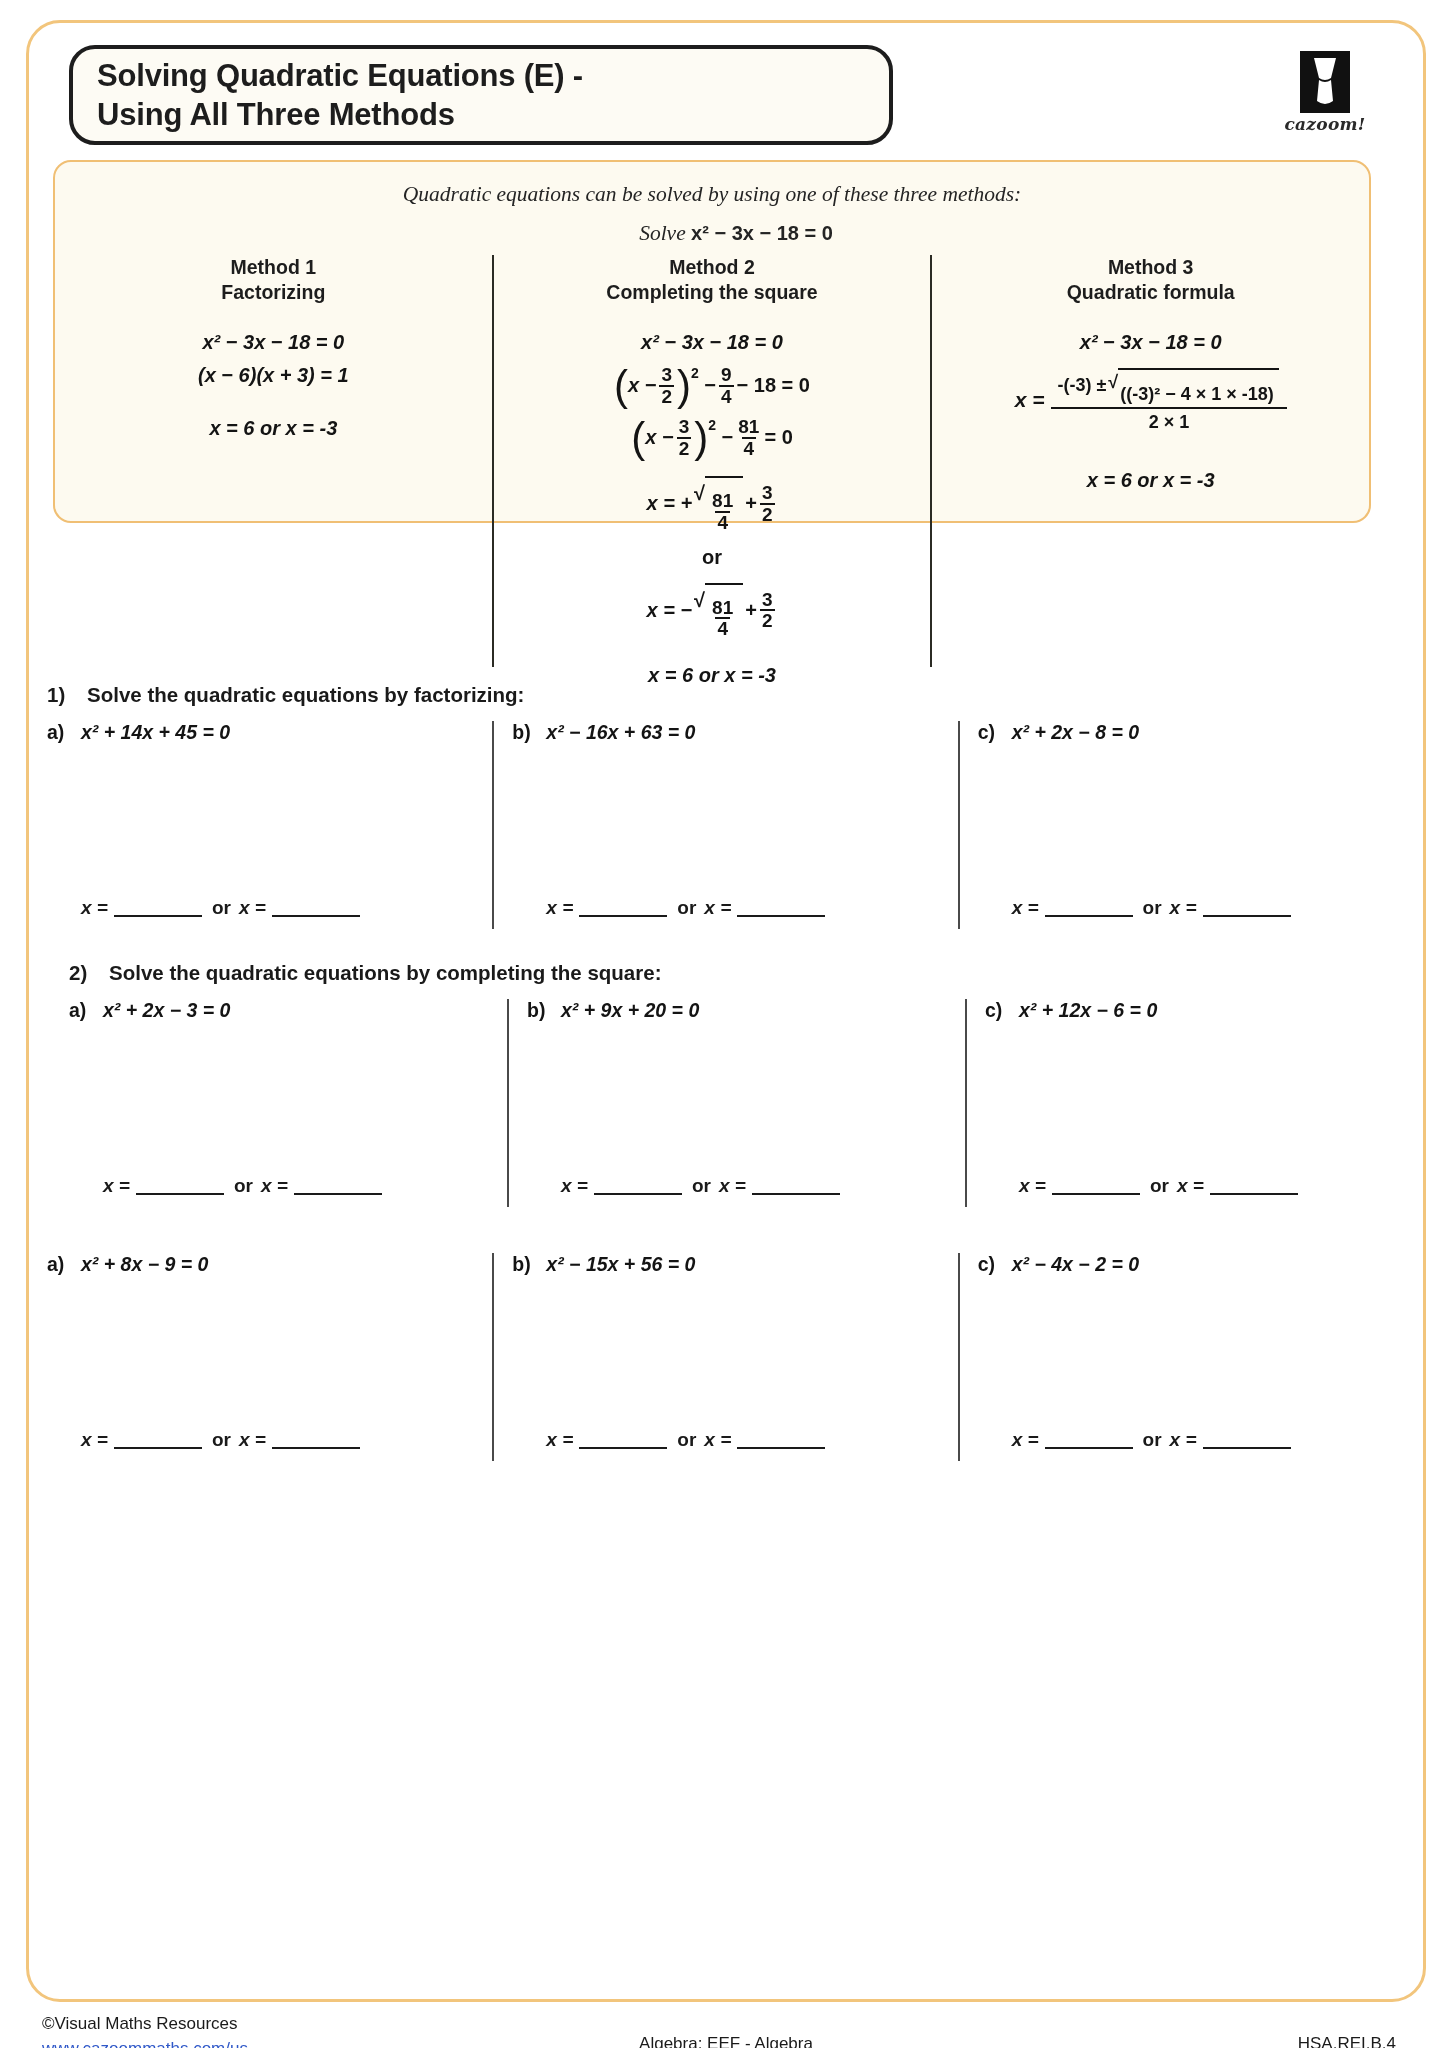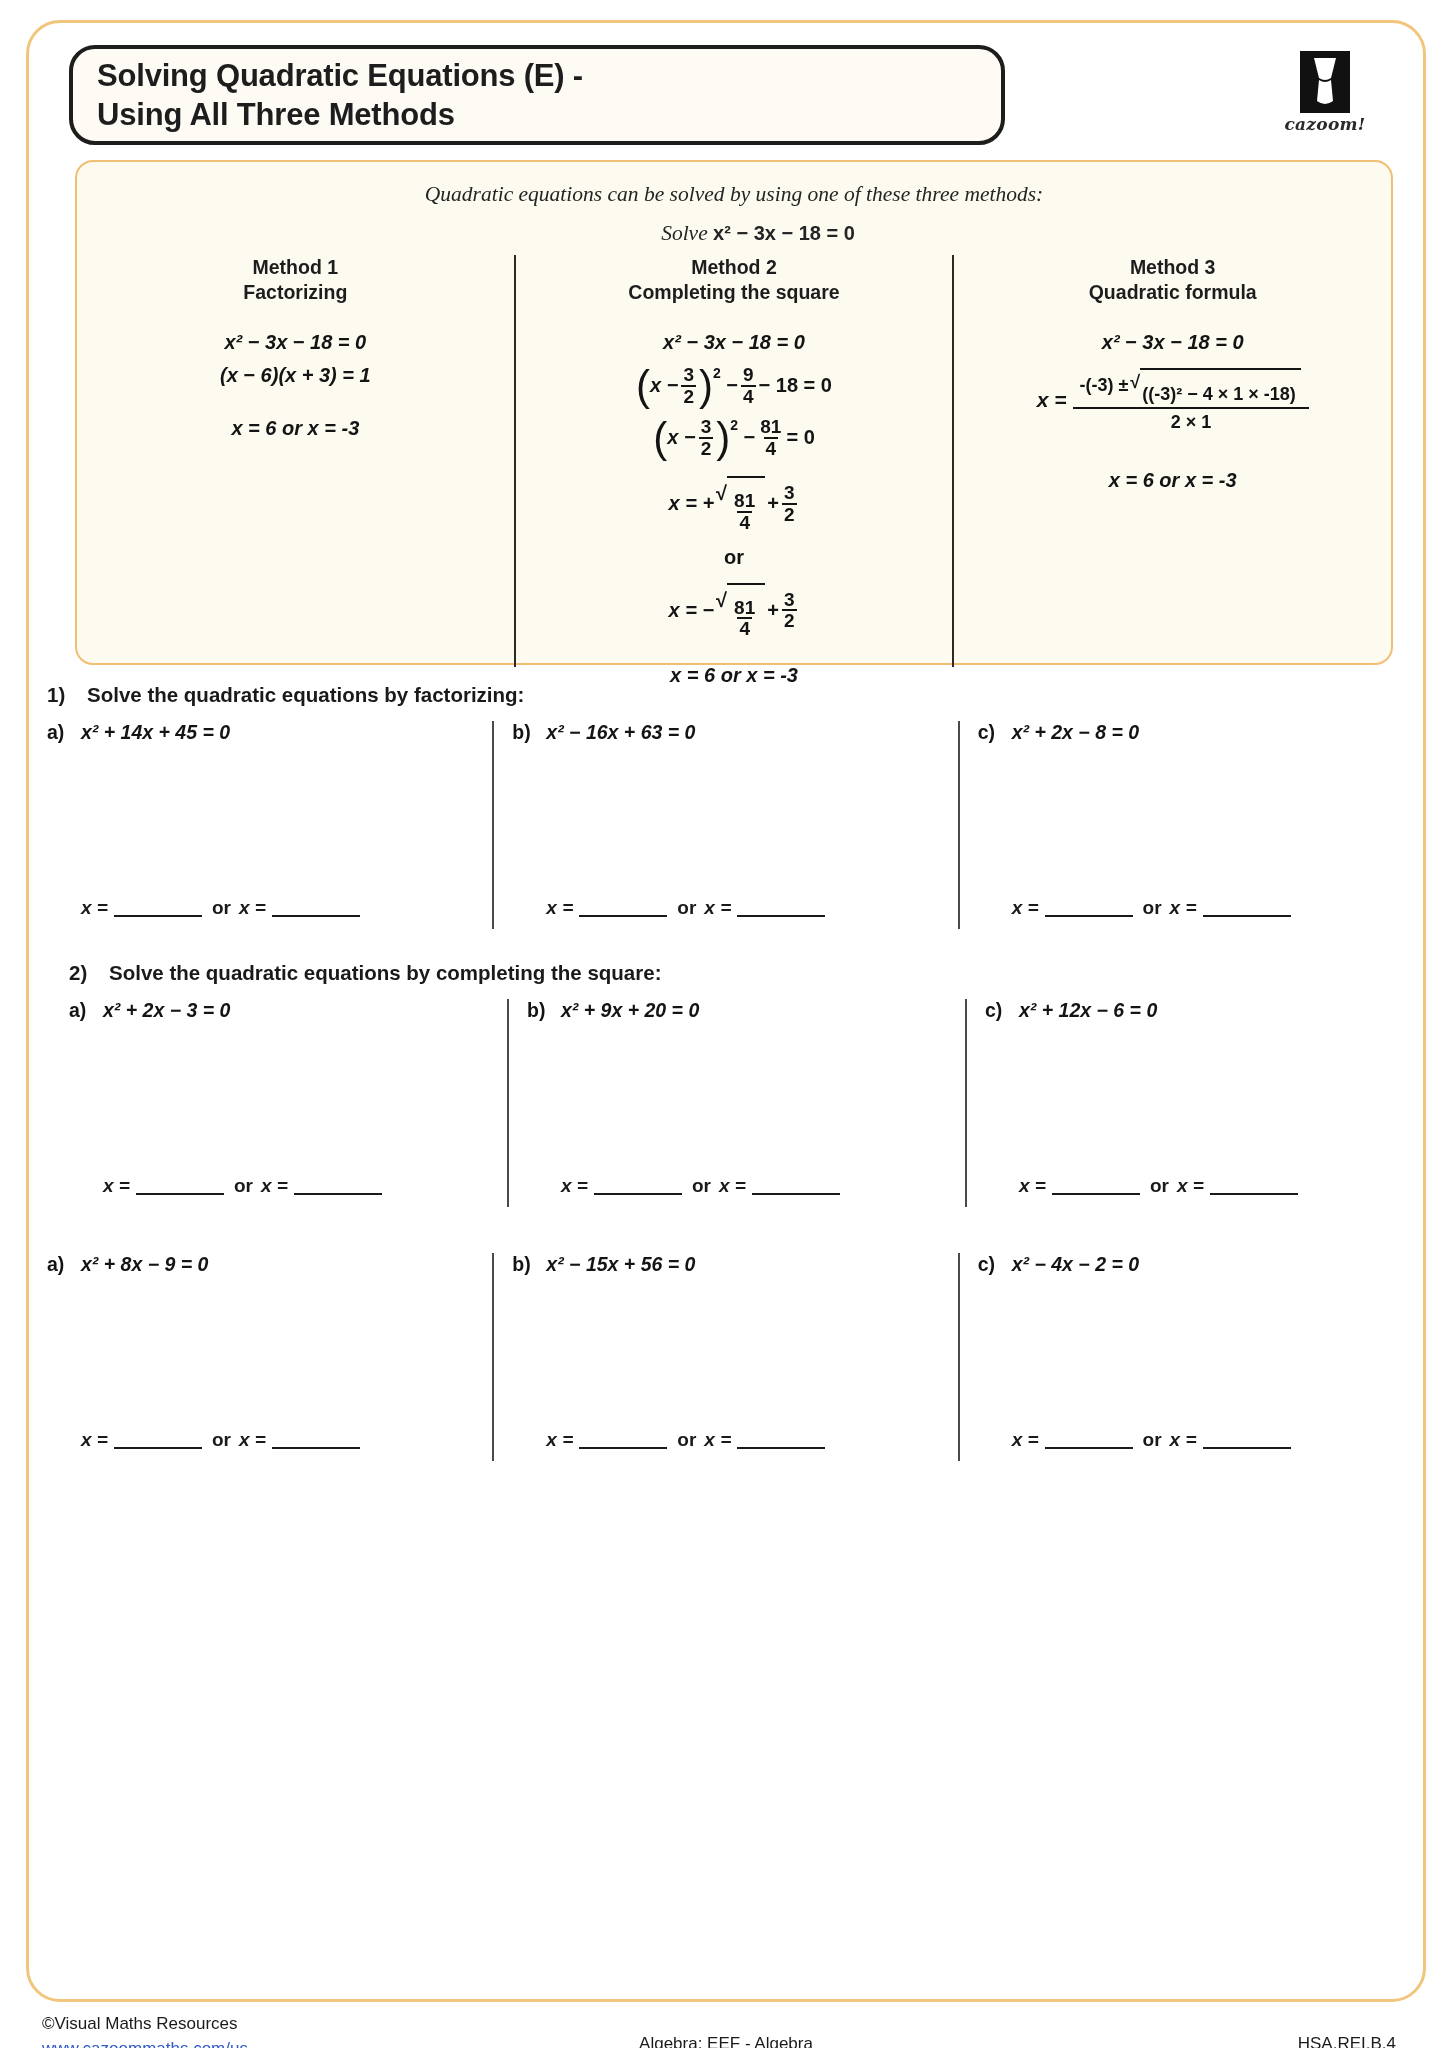--- a/index.html
+++ b/index.html
@@ -18,21 +18,21 @@
     width: 1400px; height: 1982px;
     border: 3px solid #f2c57c;
     border-radius: 34px;
     background: #ffffff;
   }
 
   
   .title-box {
     position: absolute;
     left: 40px; top: 22px;
-    width: 936px; height: 100px;
+    width: 824px; height: 100px;
     border: 4px solid #1d1d1d;
     border-radius: 26px;
     background: #fdfbf4;
     padding: 7px 24px;
   }
   .title-text {
     font-size: 31px; font-weight: bold; line-height: 1.27;
     letter-spacing: -0.2px;
     color: #1d1d1d;
     white-space: pre-line;
@@ -55,22 +55,22 @@
     font-size: 17px; font-weight: bold;
     letter-spacing: 0.3px;
     color: #2a2a2a;
     margin-top: 1px;
     font-style: italic;
   }
 
   
   .info-box {
     position: absolute;
-    left: 46px; top: 137px;
-    width: 1318px; height: 505px;
+    left: 24px; top: 137px;
+    width: 1318px; height: 363px;
     border: 2px solid #f0bf74;
     border-radius: 18px;
     background: #fdfaf0;
   }
   .info-line1 {
     text-align: center;
     font-family: "Liberation Serif", serif;
     font-style: italic;
     font-size: 21.5px;
     margin-top: 20px;

